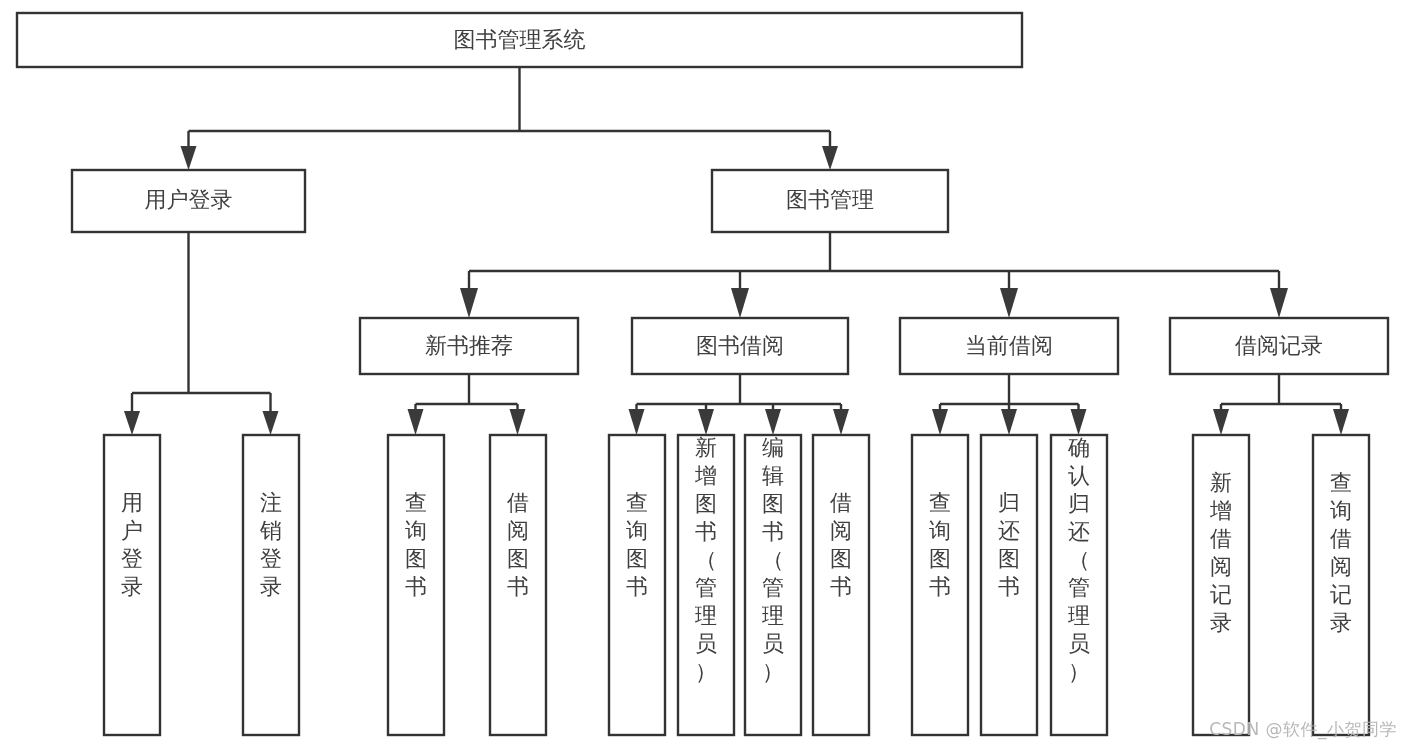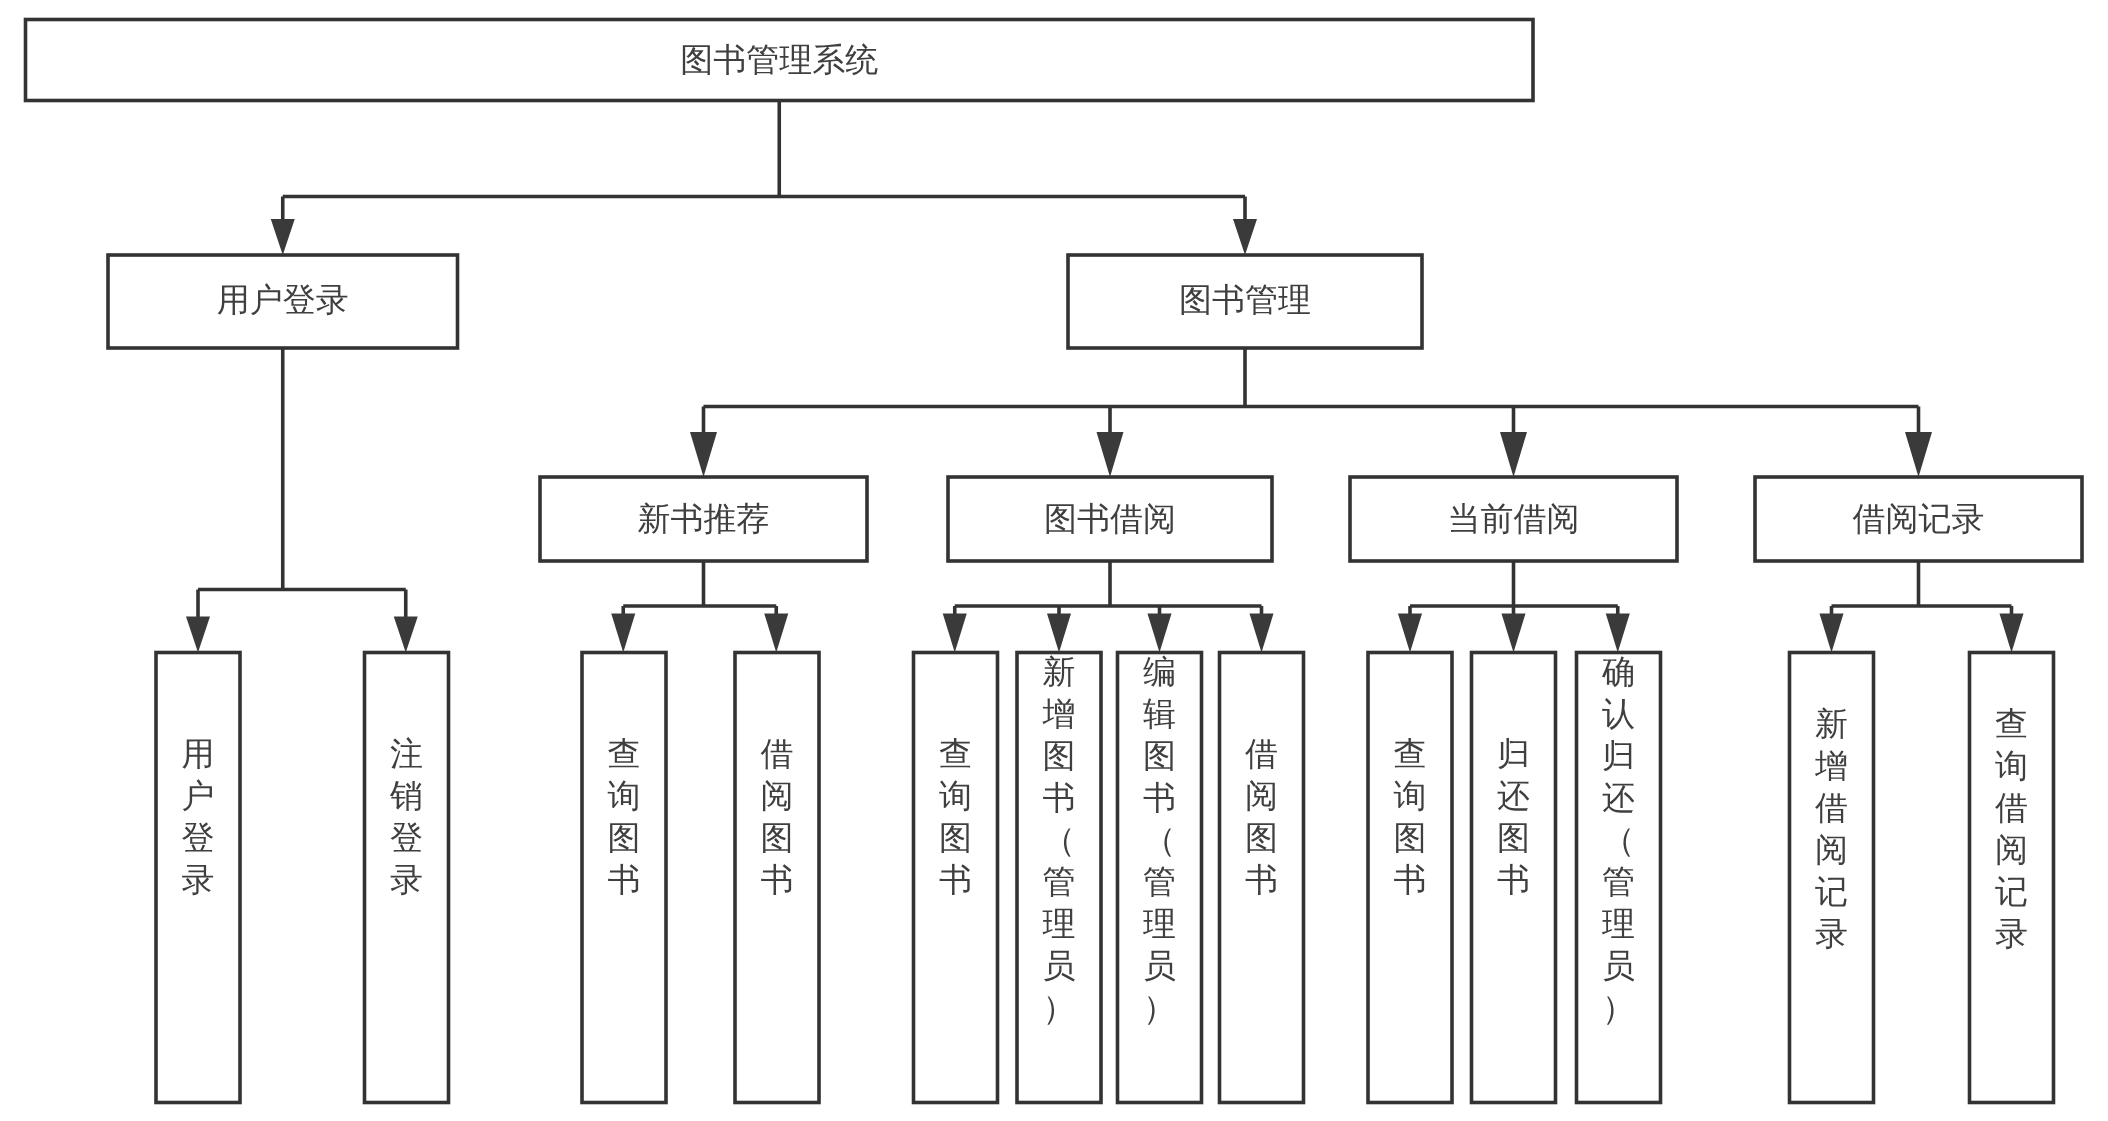--- a/index.html
+++ b/index.html
@@ -233,13 +233,14 @@
       <text class="node-label-vert" x="1221" y="490"><tspan x="1221" y="490">新</tspan><tspan x="1221" y="518">增</tspan><tspan x="1221" y="546">借</tspan><tspan x="1221" y="574">阅</tspan><tspan x="1221" y="602">记</tspan><tspan x="1221" y="630">录</tspan></text>
     </g>
 
     <g>
       <rect class="node-box" x="1313" y="435" width="56" height="300"></rect>
       <text class="node-label-vert" x="1341" y="490"><tspan x="1341" y="490">查</tspan><tspan x="1341" y="518">询</tspan><tspan x="1341" y="546">借</tspan><tspan x="1341" y="574">阅</tspan><tspan x="1341" y="602">记</tspan><tspan x="1341" y="630">录</tspan></text>
     </g>
 
   </svg>
 
+  <div class="watermark-text">CSDN @软件_小贺同学</div>
 </div>
 
 </body></html>

